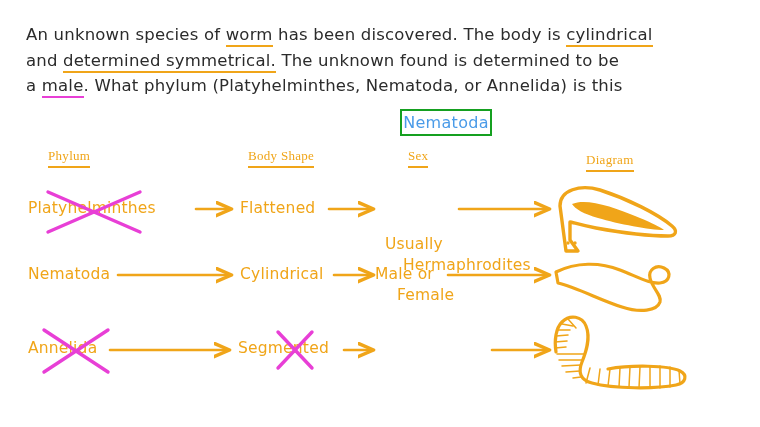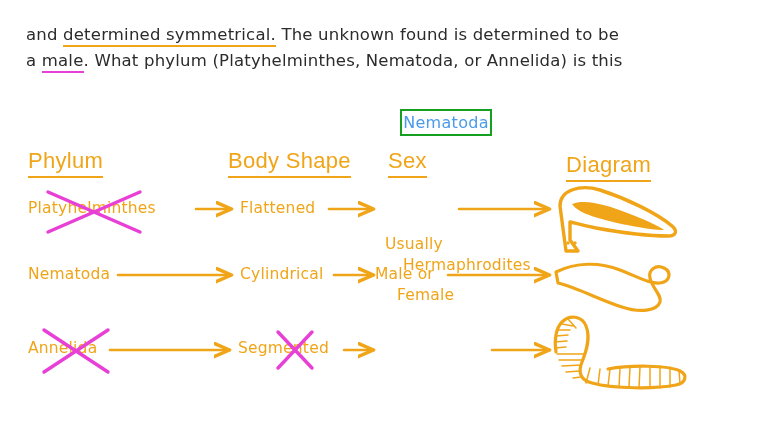--- a/index.html
+++ b/index.html
@@ -64,26 +64,27 @@
     letter-spacing: .3px;
     line-height: 1;
   }
 
   
   .tbl { position: absolute; left: 0; top: 0; width: 760px; height: 427px; }
 
   .hdr {
     position: absolute;
     color: #f0a519;
-    font-size: 22px;
-    font-family: Liberation Sans, sans-serif;
+    font-size: 13px;
+    font-family: Liberation Serif, serif;
     letter-spacing: .3px;
     white-space: nowrap;
     border-bottom: 2.5px solid #f0a519;
     padding-bottom: 2px;
+    margin-left: 20px;
   }
   .hdr-phylum { left: 28px;  top: 148px; }
   .hdr-shape  { left: 228px; top: 148px; }
   .hdr-sex    { left: 388px; top: 148px; }
   .hdr-diag   { left: 566px; top: 152px; text-align: center; }
 
   .cell {
     position: absolute;
     color: #f0a519;
     font-size: 15.5px;
@@ -122,20 +123,21 @@
     width: 760px; height: 427px;
     pointer-events: none;
   }
 </style>
 </head>
 <body>
 
 <div class="sheet">
 
   <div class="question">
+    <span class="ln"><span>An unknown species of </span><span class="u-orange">worm</span><span> has been discovered. The body is </span><span class="u-orange">cylindrical</span></span>
     <span class="ln"><span>and </span><span class="u-orange">determined symmetrical.</span><span> The unknown found is determined to be</span></span>
     <span class="ln"><span>a </span><span class="u-magenta">male</span><span>. What phylum (Platyhelminthes, Nematoda, or Annelida) is this</span></span>
   </div>
 
   <div class="answer-box">
     <span class="answer-text">Nematoda</span>
   </div>
 
   <div class="tbl">
 

